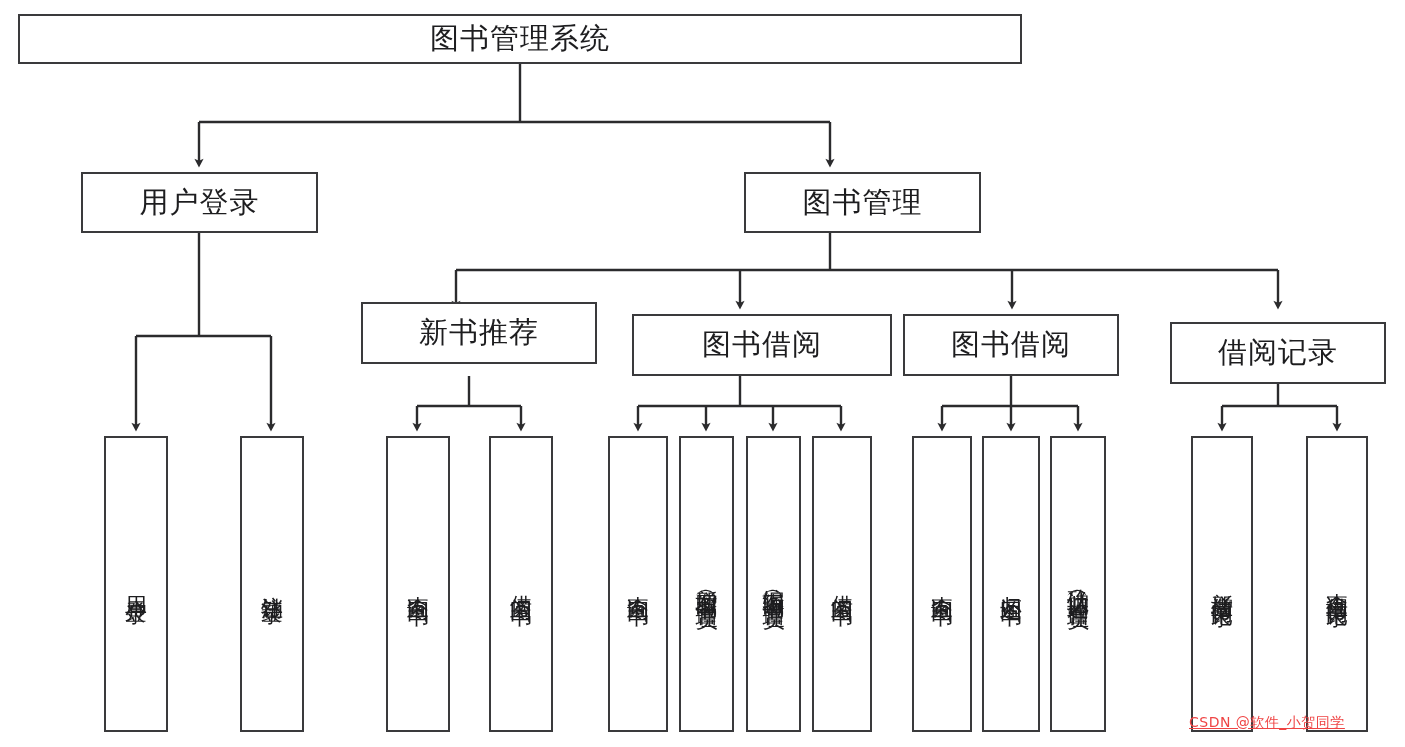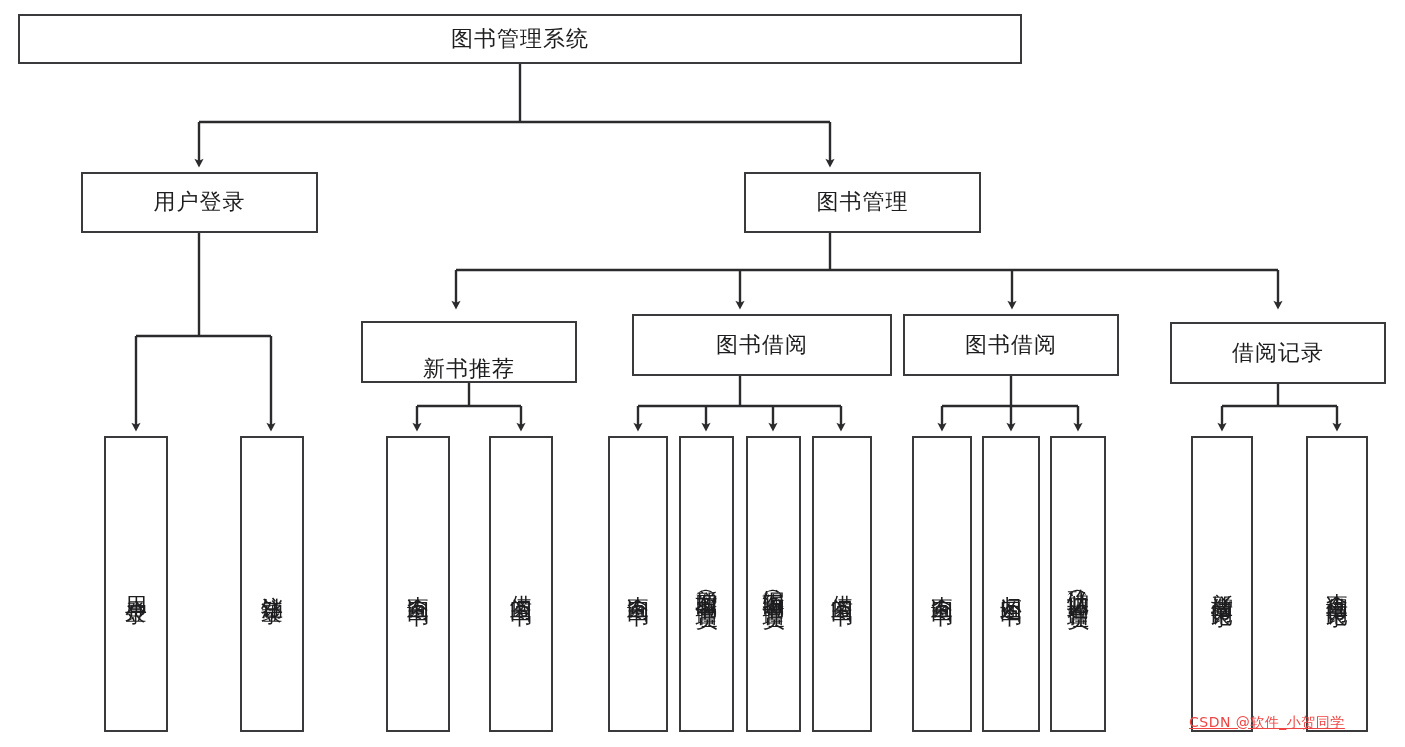--- a/index.html
+++ b/index.html
@@ -30,21 +30,21 @@
     position: absolute;
     box-sizing: border-box;
     background: #ffffff;
     border: 2px solid #3a3a3c;
     display: flex;
     align-items: center;
     justify-content: center;
     color: #1d1d1f;
   }
   .node.horizontal {
-    font-size: 22px;
+    font-size: 29px;
     line-height: 1.1;
     letter-spacing: 1px;
   }
   .node.vertical {
     writing-mode: vertical-rl;
     text-orientation: upright;
     font-size: 22px;
     line-height: 1.18;
     letter-spacing: 3px;
     padding: 6px 0;
@@ -130,21 +130,21 @@
   </div>
 
   <div class="node horizontal" style="left:81px; top:172px; width:237px; height:61px;">
     <span>用户登录</span>
   </div>
 
   <div class="node horizontal" style="left:712px; top:172px; width:237px; height:61px;margin-left:32px;">
     <span>图书管理</span>
   </div>
 
-  <div class="node horizontal" style="left:361px; top:321px; width:216px; height:62px;align-items:flex-end;">
+  <div class="node horizontal" style="left:361px; top:302px; width:236px; height:62px;">
     <span>新书推荐</span>
   </div>
 
   <div class="node horizontal" style="left:632px; top:314px; width:260px; height:62px;text-align:center;">
     <span>图书借阅</span>
   </div>
 
   <div class="node horizontal" style="left:903px; top:314px; width:216px; height:62px;">
     <span>图书借阅</span>
   </div>

